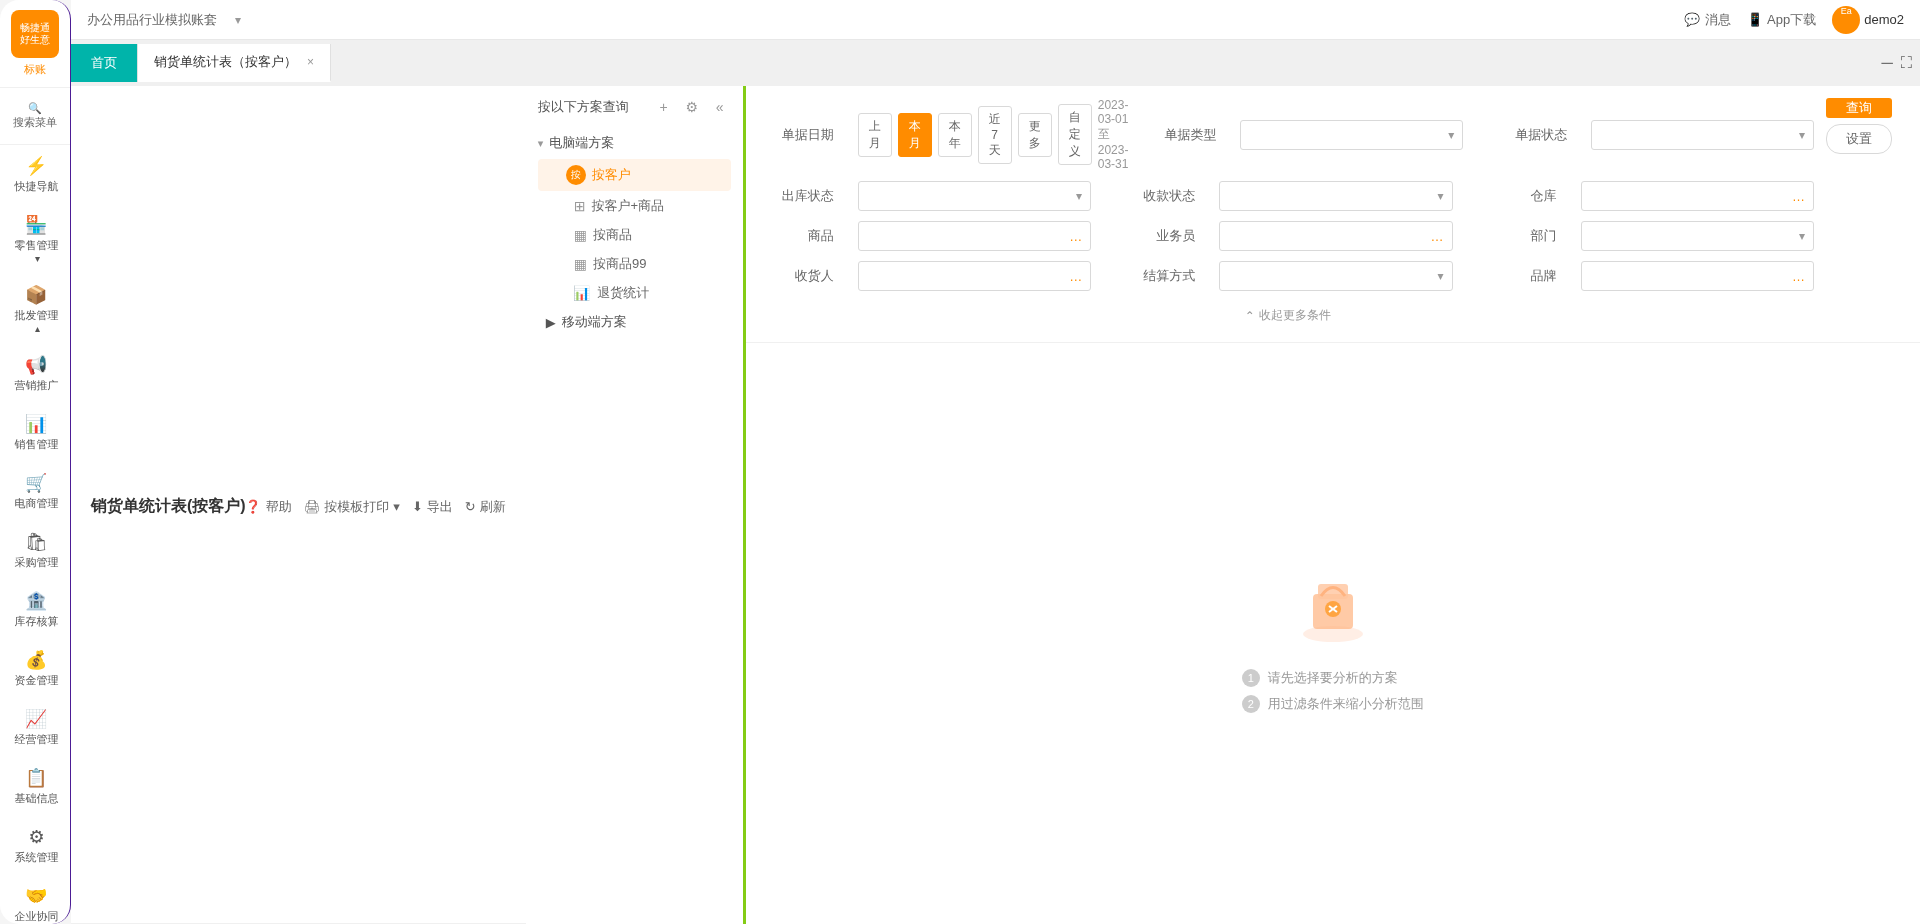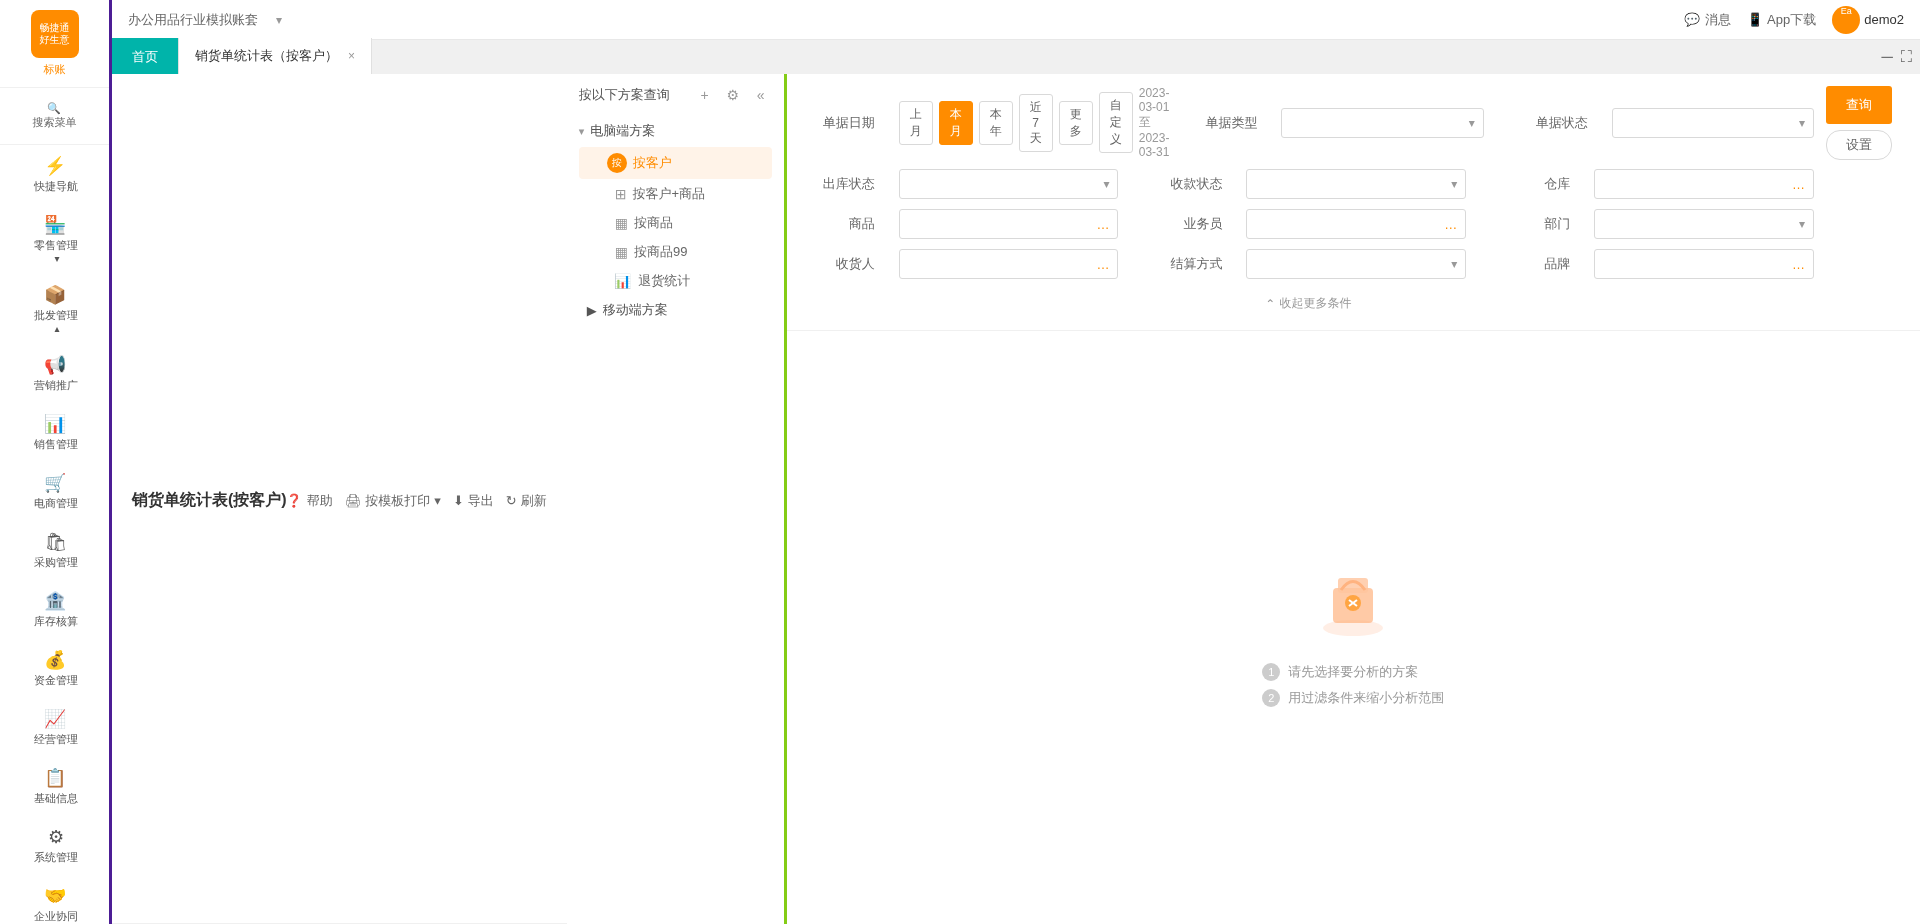--- a/index.html
+++ b/index.html
@@ -1,19 +1,19 @@
 <!DOCTYPE html>
 <html><head>
   <meta charset="utf-8">
   <style>
     * { margin: 0; padding: 0; box-sizing: border-box; }
     body { font-family: 'Microsoft YaHei', Arial, sans-serif; font-size: 13px; background: #f5f5f5; color: #333; width: 1920px; height: 924px; overflow: hidden; display: flex; }
 
     
-    .sidebar { width: 112px; background: #fff; height: 924px; display: flex; flex-direction: column; border-right: 3px solid #4c1d95; flex-shrink: 0; }
+    .sidebar { width: 71px; background: #fff; height: 924px; display: flex; flex-direction: column; border-right: 1px solid #4c1d95; flex-shrink: 0; border-radius: 19px; }
     .sidebar-logo { padding: 10px 8px; display: flex; flex-direction: column; align-items: center; border-bottom: 1px solid #f0f0f0; }
     .logo-icon { width: 48px; height: 48px; background: #ff8c00; border-radius: 8px; display: flex; align-items: center; justify-content: center; color: #fff; font-size: 10px; text-align: center; line-height: 1.2; }
     .logo-text { font-size: 11px; color: #ff8c00; margin-top: 4px; text-align: center; }
     .sidebar-search { padding: 8px; border-bottom: 1px solid #f0f0f0; }
     .sidebar-search-item { display: flex; flex-direction: column; align-items: center; padding: 6px 4px; cursor: pointer; color: #666; font-size: 11px; }
     .sidebar-nav { flex: 1; overflow-y: auto; }
     .nav-item { display: flex; flex-direction: column; align-items: center; padding: 10px 4px; cursor: pointer; color: #555; font-size: 12px; border-left: 3px solid transparent; }
     .nav-item .nav-icon { font-size: 18px; margin-bottom: 2px; }
     .nav-item .nav-label { font-size: 11px; text-align: center; }
     .nav-item .expand-icon { font-size: 10px; margin-left: 2px; }
@@ -25,21 +25,21 @@
     .top-header { height: 40px; background: #fff; border-bottom: 1px solid #e8e8e8; display: flex; align-items: center; padding: 0 16px; justify-content: space-between; flex-shrink: 0; }
     .header-left { display: flex; align-items: center; gap: 18px; }
     .header-title { font-size: 13px; color: #666; }
     .header-dropdown { font-size: 12px; color: #999; cursor: pointer; }
     .header-right { display: flex; align-items: center; gap: 16px; }
     .header-btn { display: flex; align-items: center; gap: 4px; color: #666; font-size: 13px; cursor: pointer; }
     .user-avatar { width: 28px; height: 28px; border-radius: 50%; background: #ff8c00; display: flex; align-items: flex-start; justify-content: center; color: #fff; font-size: 11px; overflow: hidden; }
     .user-name { color: #333; font-size: 13px; }
 
     
-    .tab-bar { height: 34px; background: #f0f0f0; display: flex; align-items: center; padding: 0 0; flex-shrink: 0; }
+    .tab-bar { height: 46px; background: #f0f0f0; display: flex; align-items: center; padding: 0 0; flex-shrink: 0; }
     .tab-item { height: 38px; padding: 0 16px; display: flex; align-items: center; gap: 6px; cursor: pointer; font-size: 13px; color: #666; background: #f0f0f0; border-right: 1px solid #e0e0e0; }
     .tab-item.active { background: #fff; color: #333; border-bottom: 2px solid #fff; }
     .tab-item .close-icon { font-size: 12px; color: #999; margin-left: 4px; }
     .tab-home { background: #00b4aa; color: #fff; padding: 0 20px; }
     .tab-expand { margin-left: auto; display: flex; align-items: center; padding: 0 8px; gap: 8px; }
     .tab-expand-btn { cursor: pointer; color: #666; font-size: 16px; }
 
     
     .page-content { flex: 1; background: #fff; overflow: hidden; display: flex; }
     .page-header { padding: 12px 20px 8px 20px; display: flex; align-items: center; justify-content: space-between; border-bottom: 1px solid #f0f0f0; }
@@ -68,21 +68,21 @@
     
     .right-area { flex: 1; display: flex; flex-direction: column; overflow: hidden; }
     .filter-area { background: #fff; padding: 12px 16px; border-bottom: 1px solid #f0f0f0; }
     .filter-row { display: flex; align-items: center; gap: 16px; margin-bottom: 10px; }
     .filter-label { width: 80px; color: #666; font-size: 13px; flex-shrink: 0; text-align: right; padding-right: 8px; }
     .date-filter { display: flex; align-items: center; gap: 6px; flex: 1; }
     .date-btn { padding: 4px 10px; border-radius: 3px; border: 1px solid #d9d9d9; cursor: pointer; font-size: 12px; color: #666; background: #fff; }
     .date-btn.active { background: #ff8c00; color: #fff; border-color: #ff8c00; }
     .date-range-text { font-size: 12px; color: #999; }
     .collapse-btn { display: flex; align-items: center; justify-content: center; padding: 6px 0; color: #999; font-size: 12px; cursor: pointer; gap: 4px; }
-    .btn-query { background: #ff8c00; color: #fff; border: none; border-radius: 3px; padding: 10px 20px; font-size: 13px; cursor: pointer; }
+    .btn-query { background: #ff8c00; color: #fff; border: none; border-radius: 3px; padding: 1px 20px; font-size: 13px; cursor: pointer; }
     .btn-settings { background: #fff; color: #666; border: 1px solid #d9d9d9; border-radius: 14px; padding: 5px 16px; font-size: 13px; cursor: pointer; }
 
     
     .empty-state { flex: 1; display: flex; flex-direction: column; align-items: center; justify-content: center; gap: 12px; }
     .empty-tips { display: flex; flex-direction: column; gap: 8px; }
     .empty-tip { display: flex; align-items: center; gap: 8px; color: #999; font-size: 13px; }
     .tip-num { width: 18px; height: 18px; border-radius: 50%; background: #ccc; color: #fff; display: flex; align-items: center; justify-content: center; font-size: 11px; flex-shrink: 0; }
 
     
     .filter-main { display: flex; }

